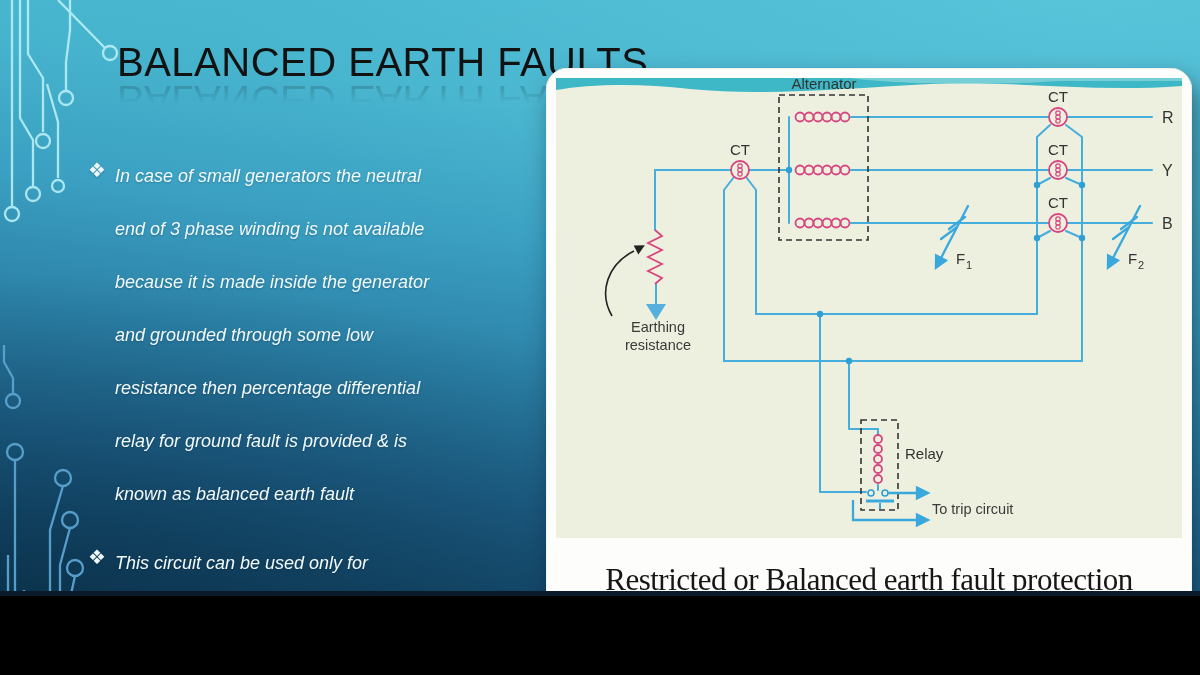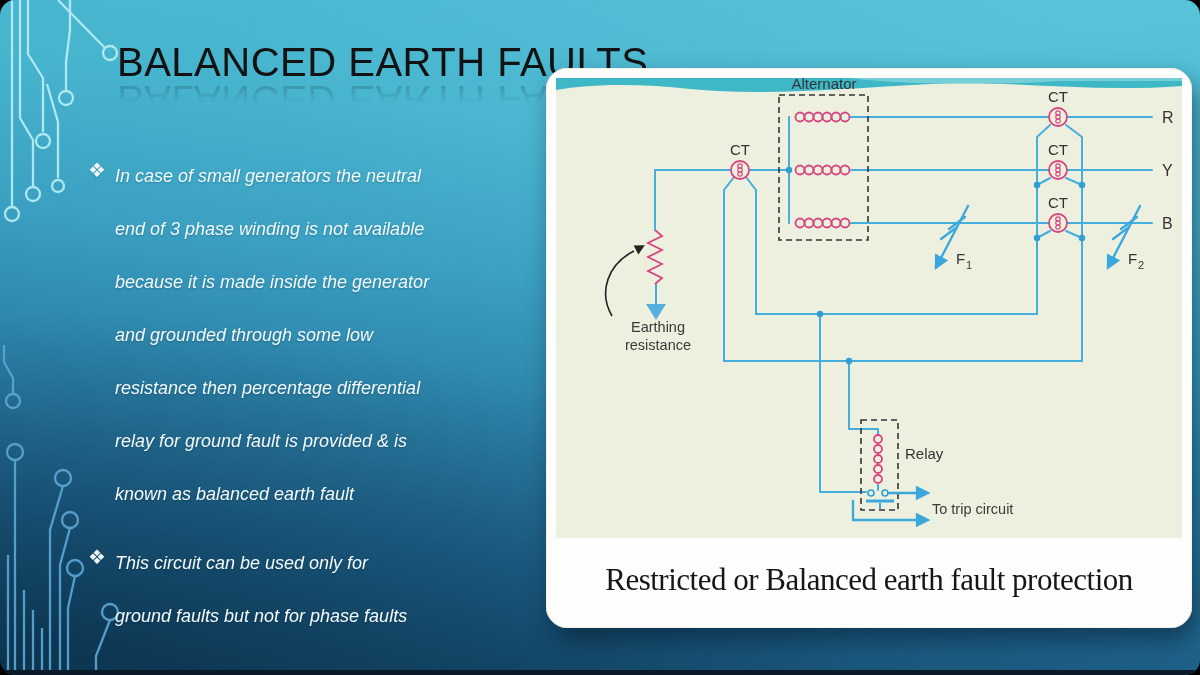--- a/index.html
+++ b/index.html
@@ -1,23 +1,22 @@
 <!DOCTYPE html>
 <html><head>
 <meta charset="utf-8">
 <style>
   html,body{margin:0;padding:0;background:#000;}
   .slide{
-    position:relative;width:1200px;height:675px;overflow:hidden;
+    position:relative;width:1200px;height:596px;overflow:hidden;
     font-family:"Liberation Sans",sans-serif;
     background:
       radial-gradient(130% 100% at 90% 0%, rgba(130,225,240,.22), rgba(0,0,0,0) 55%),
       radial-gradient(120% 90% at 0% 100%, rgba(6,40,64,.55), rgba(0,0,0,0) 60%),
       linear-gradient(188deg,#4cbcd4 0%,#47b4ce 26%,#3ba0c2 44%,#2b80a6 62%,#1f628a 78%,#164d6f 91%,#123f5c 100%);
-    border-radius: 15px;
   }
   .bottom-bar{position:absolute;left:0;bottom:0;width:100%;height:5px;background:#0a1a28;}
   .deco{position:absolute;left:0;top:0;}
   .title-wrap{position:absolute;left:117px;top:40px;width:470px;}
   .title{
     font-size:40px;line-height:44px;letter-spacing:.5px;color:#121212;
     font-weight:400;white-space:nowrap;
   }
   .title-reflection{
     font-size:40px;line-height:44px;letter-spacing:.5px;color:#10262e;

